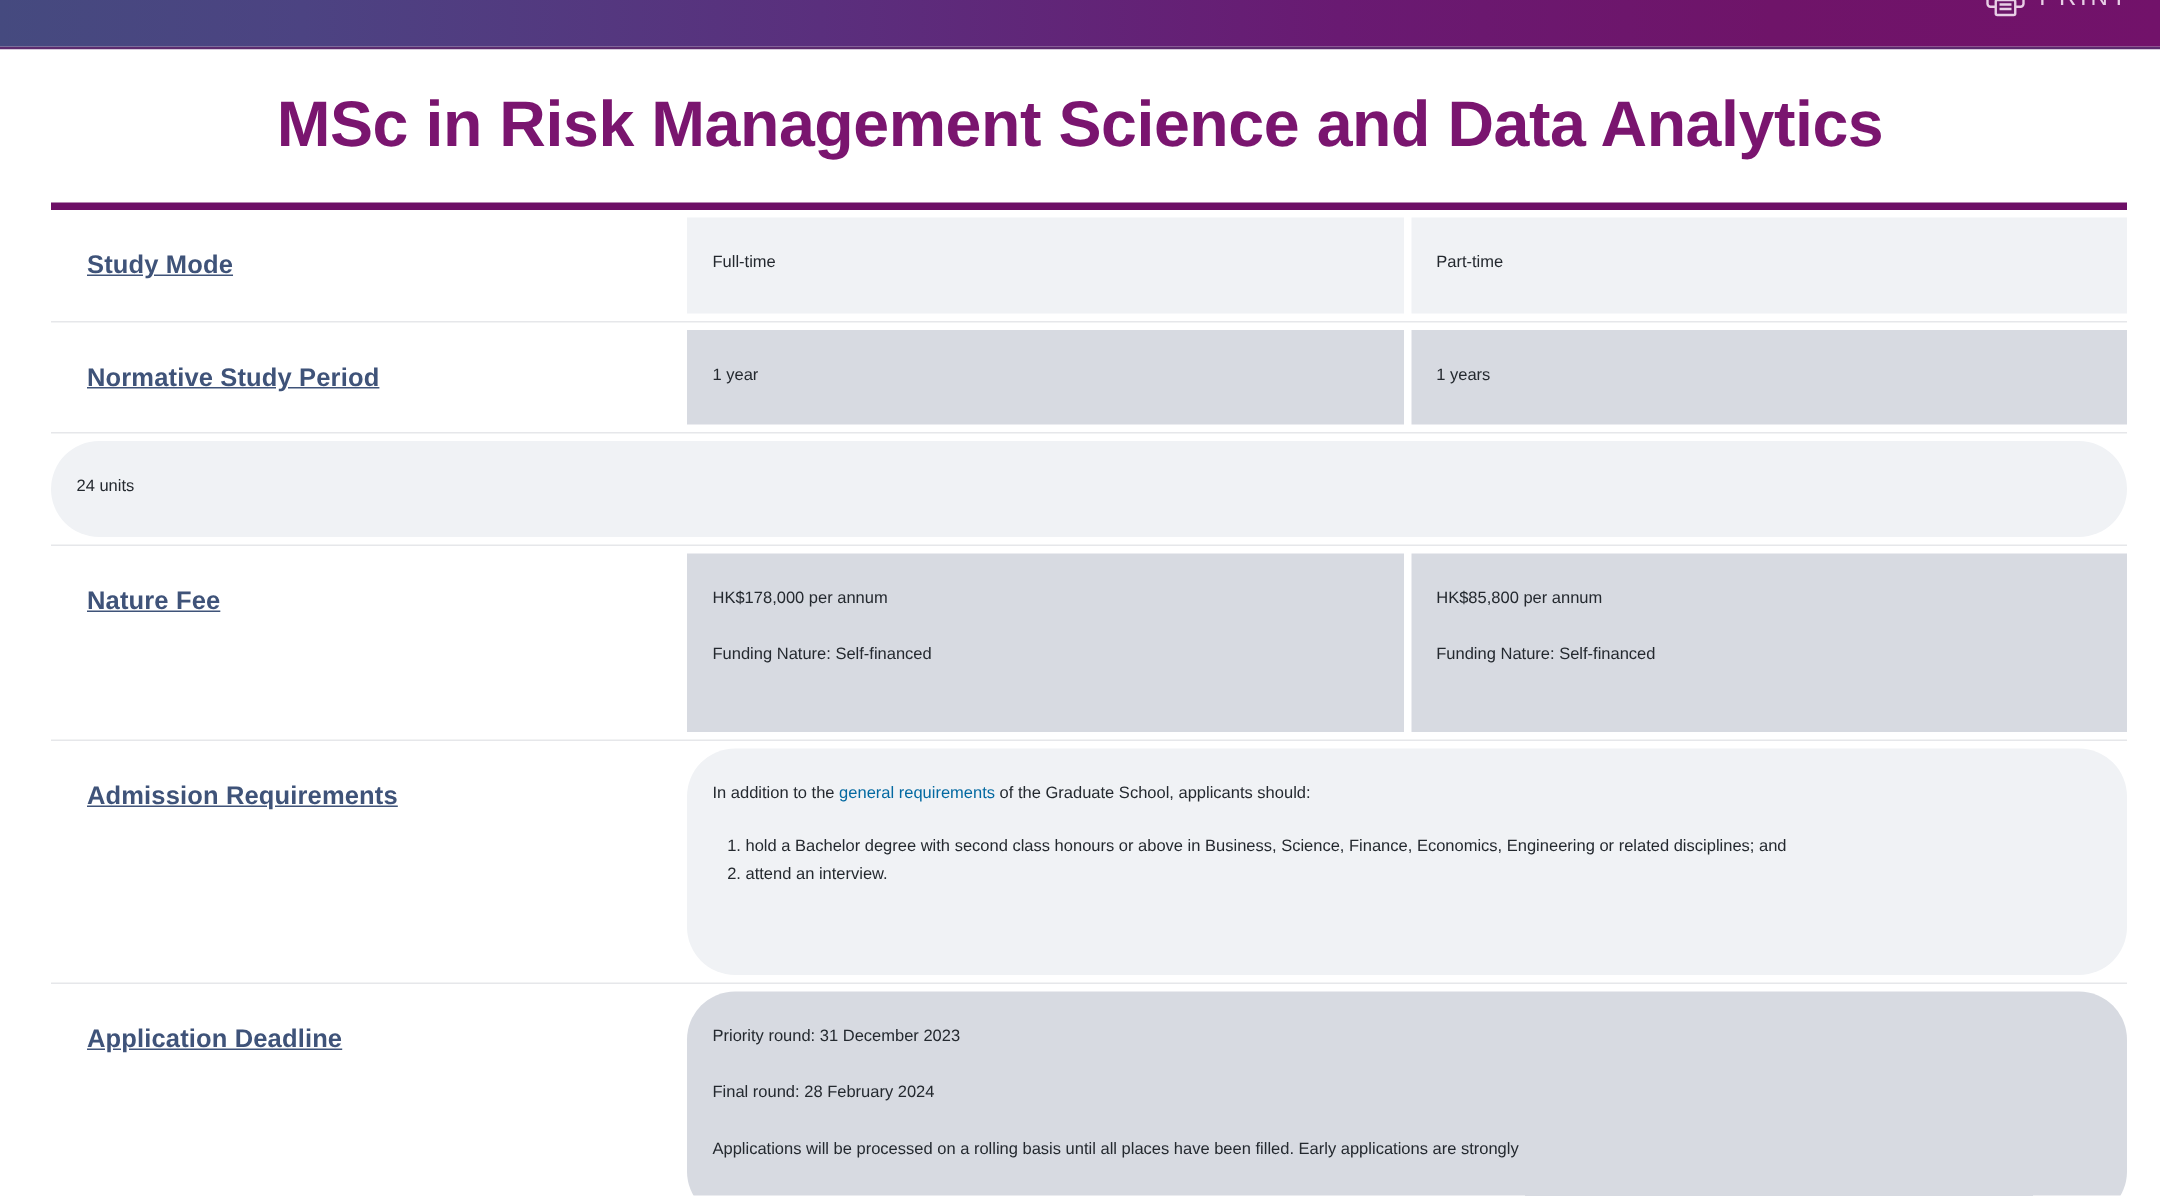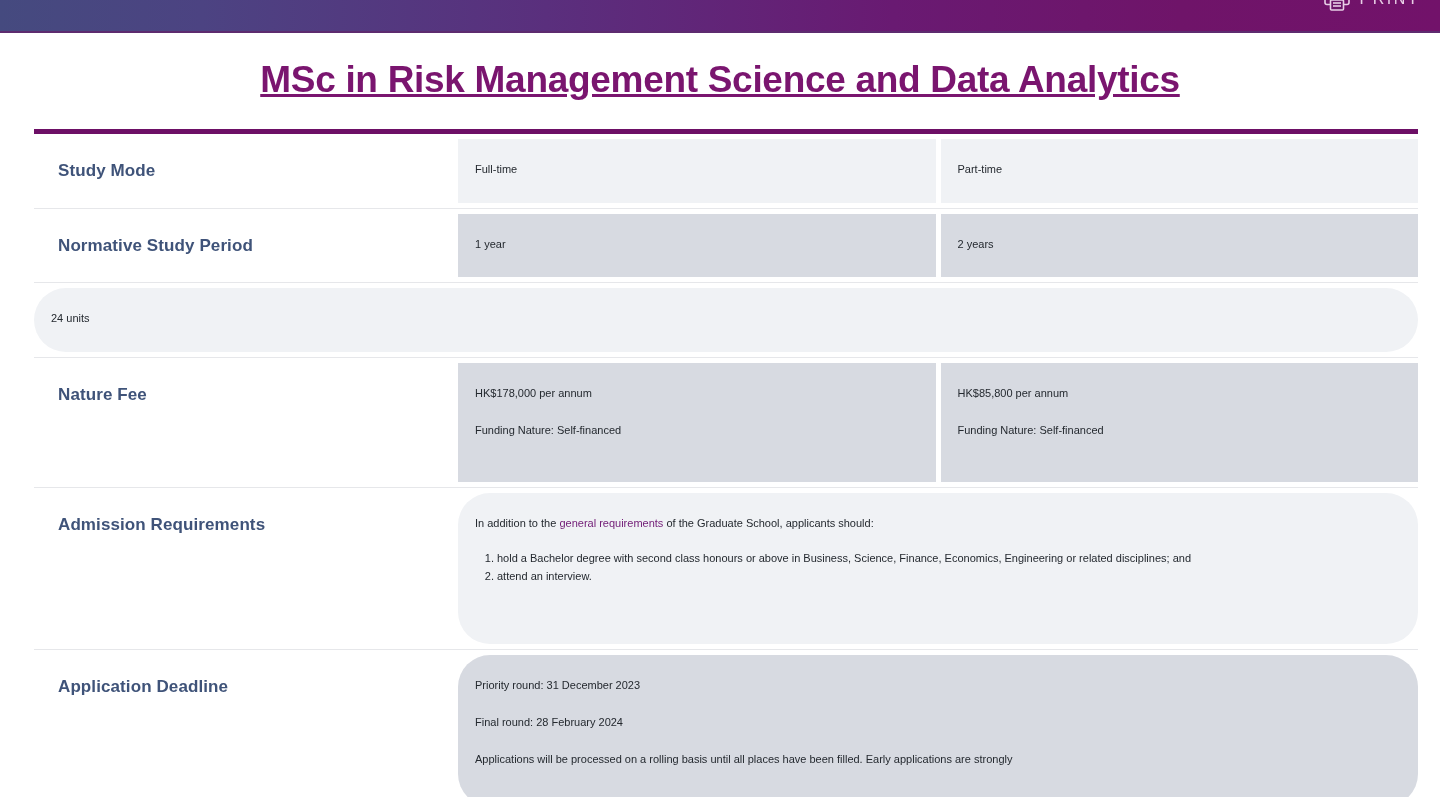--- a/index.html
+++ b/index.html
@@ -48,26 +48,25 @@
 
   
   .page {
     width: 1440px;
     background: #fff;
   }
 
   .title {
     text-align: center;
     color: #7a156f;
-    font-size: 37px;
+    font-size: 43px;
     font-weight: 700;
     letter-spacing: -0.3px;
     padding: 26px 0 0 0;
     line-height: 1.15;
-    text-decoration: underline;
   }
 
   .title-rule {
     margin: 27px 22px 0 34px;
     height: 5px;
     background: #6d0f66;
   }
 
   
   .spec-table {
@@ -85,20 +84,21 @@
   .spec-label {
     width: 424px;
     flex: 0 0 424px;
     color: #3f5379;
     font-size: 17px;
     font-weight: 700;
     display: flex;
     align-items: flex-start;
     padding: 27px 16px 0 24px;
     letter-spacing: 0.1px;
+    text-decoration: underline;
   }
 
   .spec-values {
     flex: 1 1 auto;
     display: flex;
     gap: 5px;
     padding: 5px 0 5px 0;
   }
 
   .cell {
@@ -110,21 +110,21 @@
   }
   .cell.alt { background: #d7dae1; }
   .cell.half { flex: 1 1 50%; }
   .cell.full { flex: 1 1 100%; border-radius: 32px; }
 
   .cell p { margin: 0 0 20px 0; }
   .cell p:last-child { margin-bottom: 16px; }
   .cell .justify { text-align: justify; padding-right: 20px; }
 
   a.link {
-    color: #701a75;
+    color: #0369a1;
     text-decoration: none;
   }
 
   ol.reqs {
     margin: 18px 0 0 0;
     padding-left: 22px;
     list-style-position: outside;
   }
   ol.reqs li {
     text-align: justify;
@@ -170,21 +170,21 @@
       <div class="spec-values">
         <div class="cell half">Full-time</div>
         <div class="cell half">Part-time</div>
       </div>
     </div>
 
     <div class="spec-row row-period">
       <div class="spec-label">Normative Study Period</div>
       <div class="spec-values">
         <div class="cell alt half">1 year</div>
-        <div class="cell alt half">2 years</div>
+        <div class="cell alt half">1 years</div>
       </div>
     </div>
 
     <div class="spec-row row-units">
       <div class="spec-values">
         <div class="cell full">24 units</div>
       </div>
     </div>
 
     <div class="spec-row row-fee">

